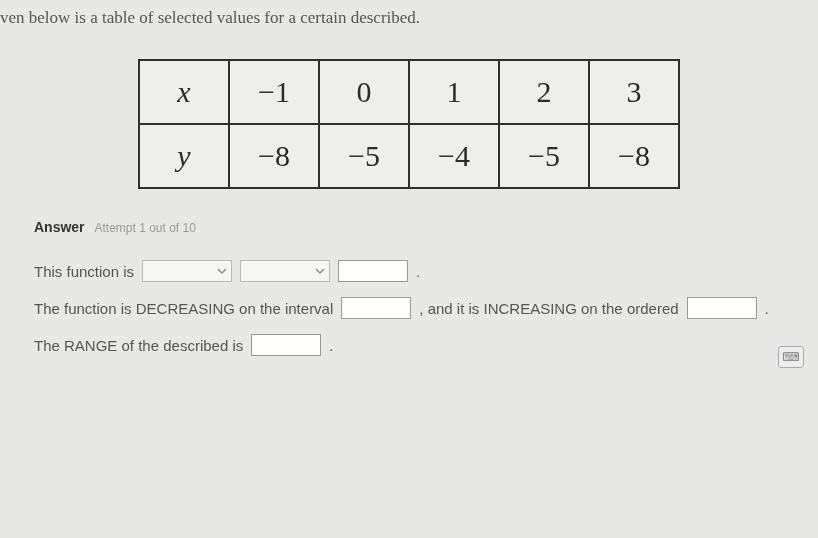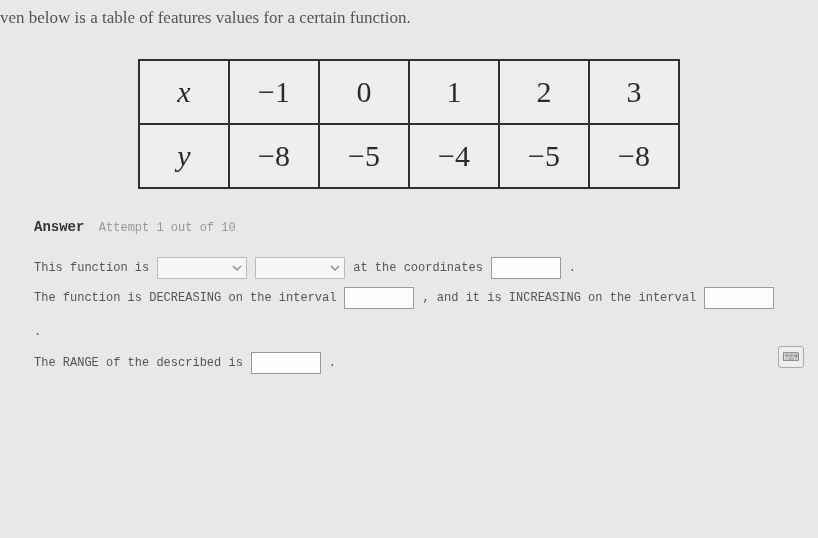--- a/index.html
+++ b/index.html
@@ -37,31 +37,31 @@
     font-size: 30px;
     padding: 14px 22px;
     color: #2a2a2a;
     min-width: 90px;
   }
   table.values .hdr {
     font-style: italic;
   }
   .answer-area {
     padding: 10px 34px 0 34px;
-    font-family: Liberation Mono, monospace;
+    font-family: Liberation Sans, sans-serif;
     color: #555;
   }
   .answer-label {
     font-size: 14px;
     margin-bottom: 20px;
   }
   .answer-label b { color:#333; font-weight:700; }
   .attempt { color:#999; font-size:12px; margin-left:6px; }
   .line {
-    font-size: 12px;
+    font-size: 15px;
     line-height: 2.2;
     color: #555;
     display:flex;
     align-items:center;
     flex-wrap:wrap;
     gap:8px;
     margin-bottom:4px;
   }
   .sel {
     display:inline-flex;
@@ -96,21 +96,21 @@
     justify-content:center;
     background:#eee;
     color:#777;
     font-size:12px;
   }
 </style>
 </head>
 <body>
 
 <div class="problem-text">
-  <div>ven below is a table of features values for a certain function.</div>
+  <div>ven below is a table of selected values for a certain described.</div>
 </div>
 
 <div class="chart-wrap">
   <table class="values">
     <tbody>
         <tr>
       <td class="hdr">x</td>
       <td>−1</td>
       <td>0</td>
       <td>1</td>
@@ -140,29 +140,28 @@
     <span class="sel">
       <svg viewBox="0 0 10 10">
           <path d="M1 3 L5 7 L9 3" fill="none" stroke="#888" stroke-width="1.4"></path>
         </svg>
     </span>
     <span class="sel">
       <svg viewBox="0 0 10 10">
           <path d="M1 3 L5 7 L9 3" fill="none" stroke="#888" stroke-width="1.4"></path>
         </svg>
     </span>
-    <span>at the coordinates</span>
     <span class="txtbox"></span>
     <span>.</span>
   </div>
 
   <div class="line">
     <span>The function is DECREASING on the interval</span>
     <span class="txtbox"></span>
-    <span>, and it is INCREASING on the interval</span>
+    <span>, and it is INCREASING on the ordered</span>
     <span class="txtbox"></span>
     <span>.</span>
   </div>
 
   <div class="line">
     <span>The RANGE of the described is</span>
     <span class="txtbox"></span>
     <span>.</span>
   </div>
 

